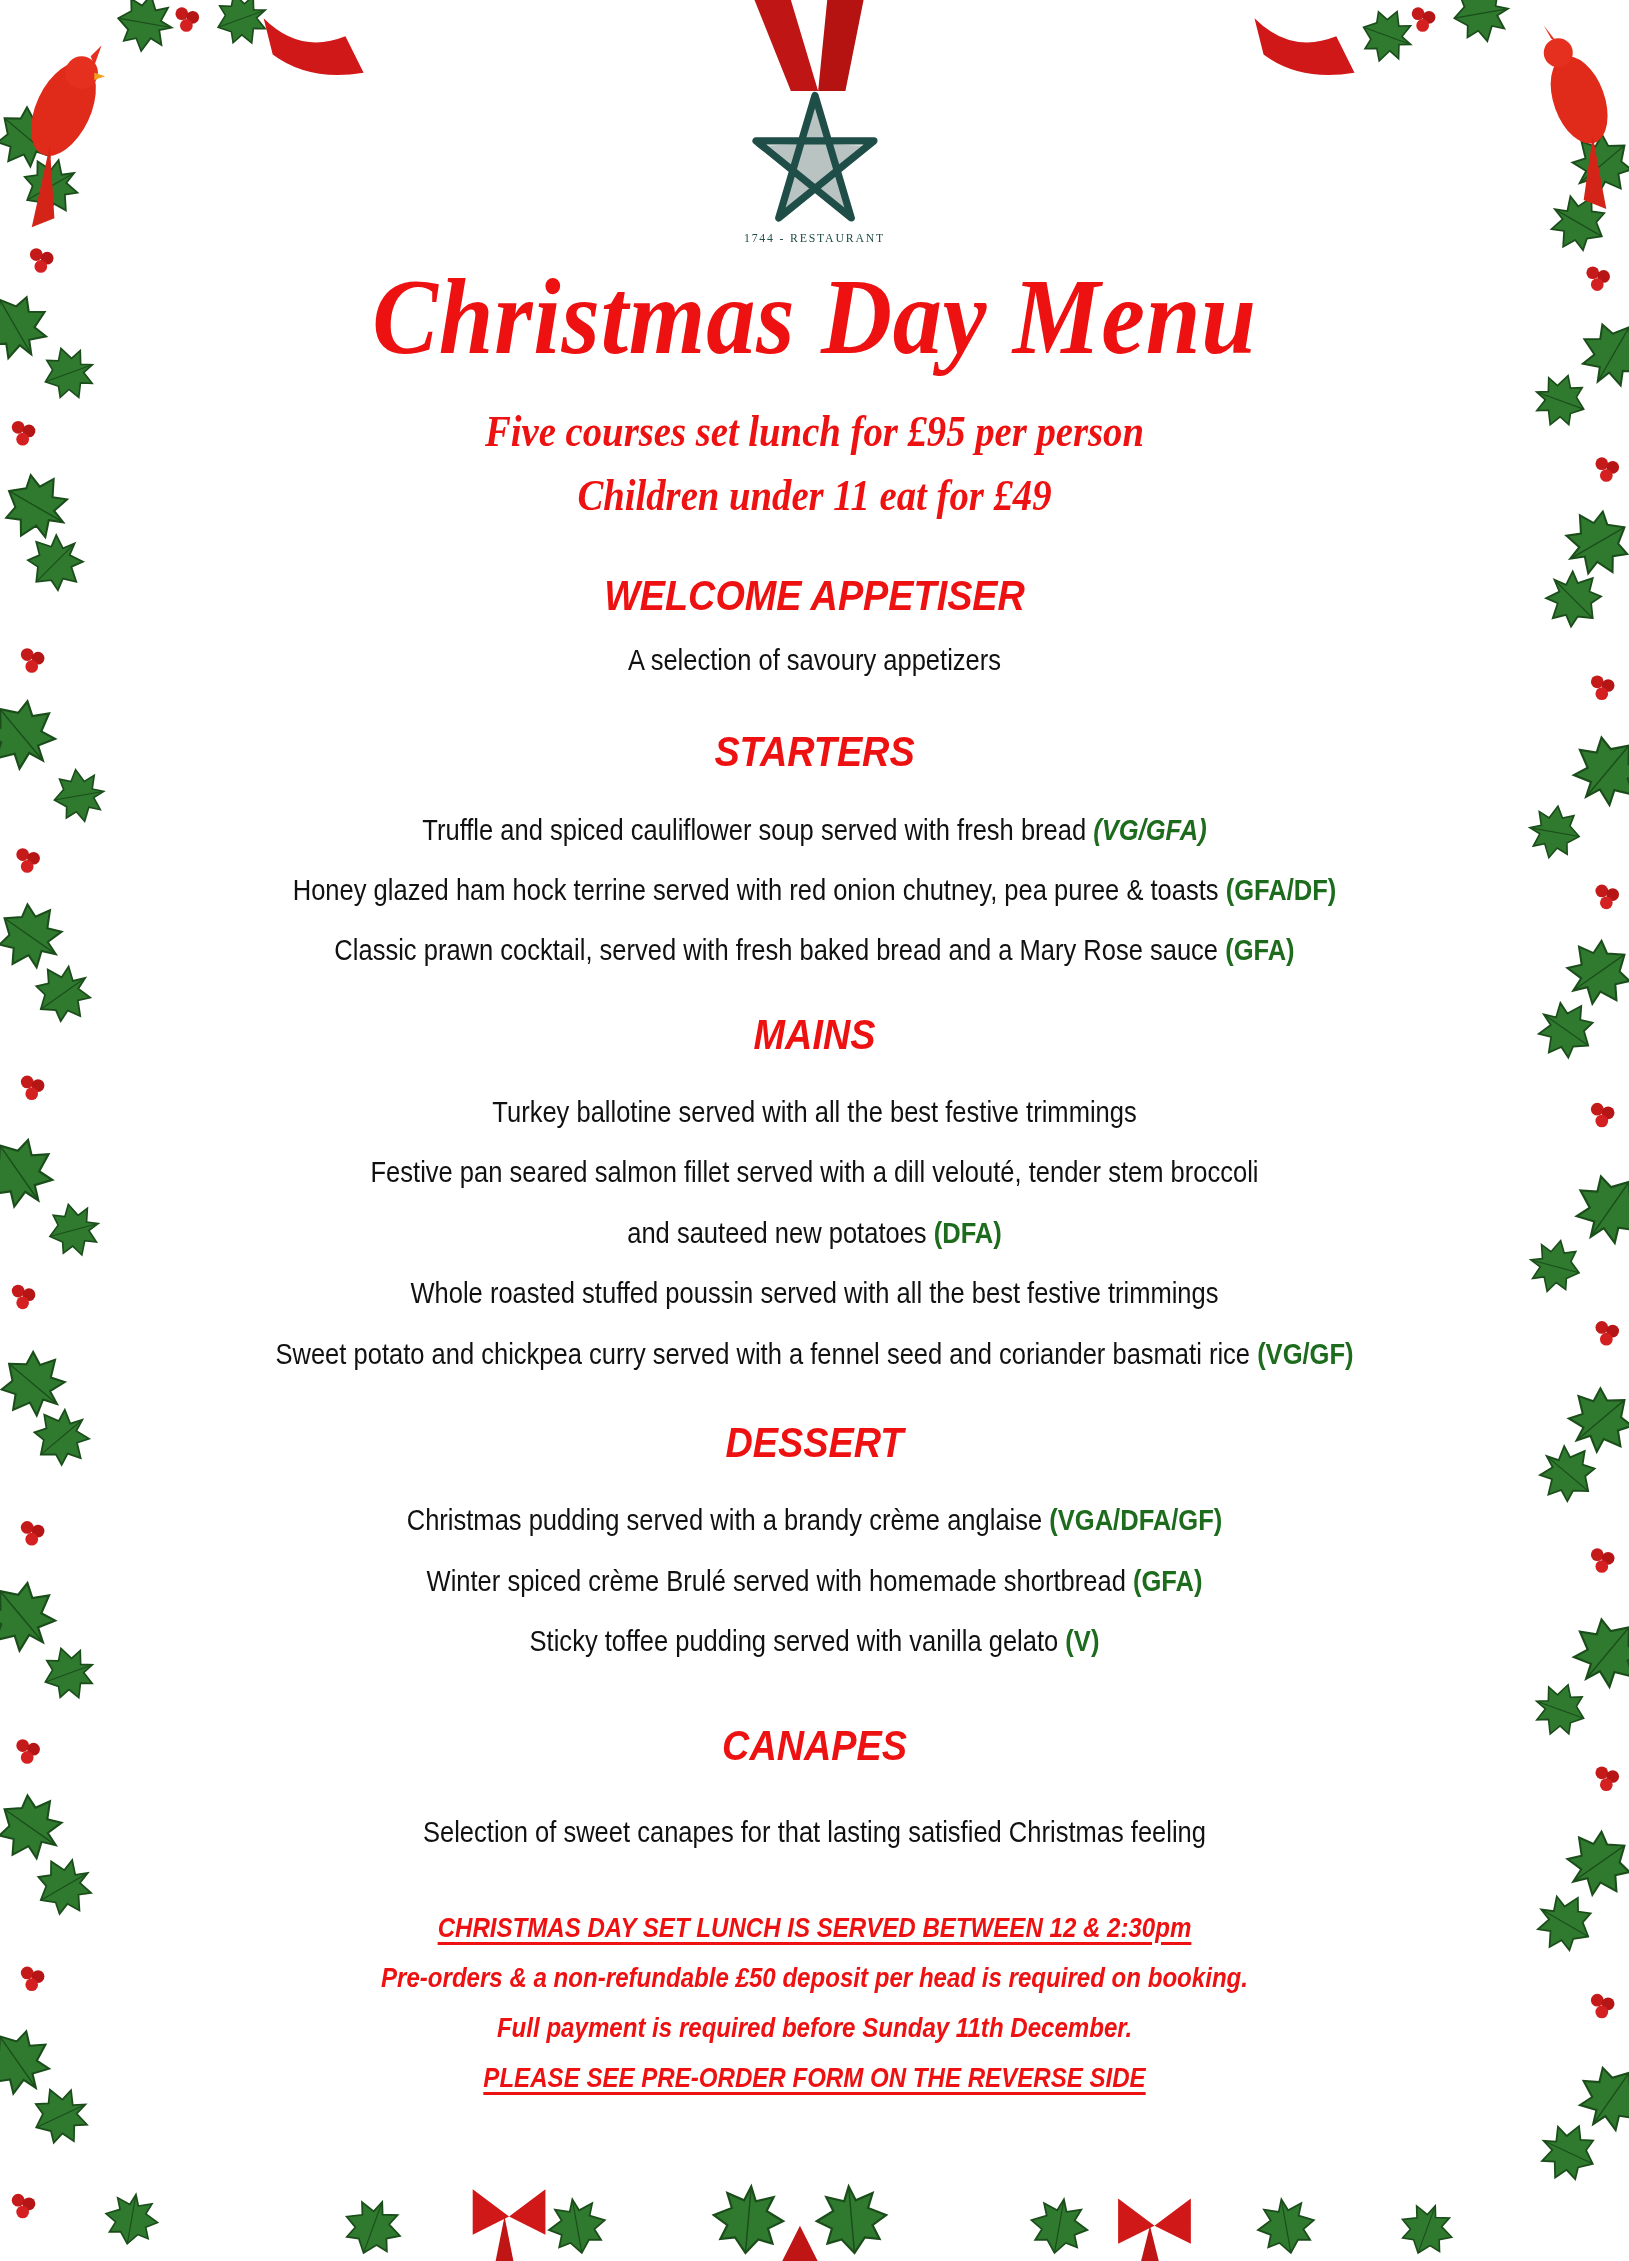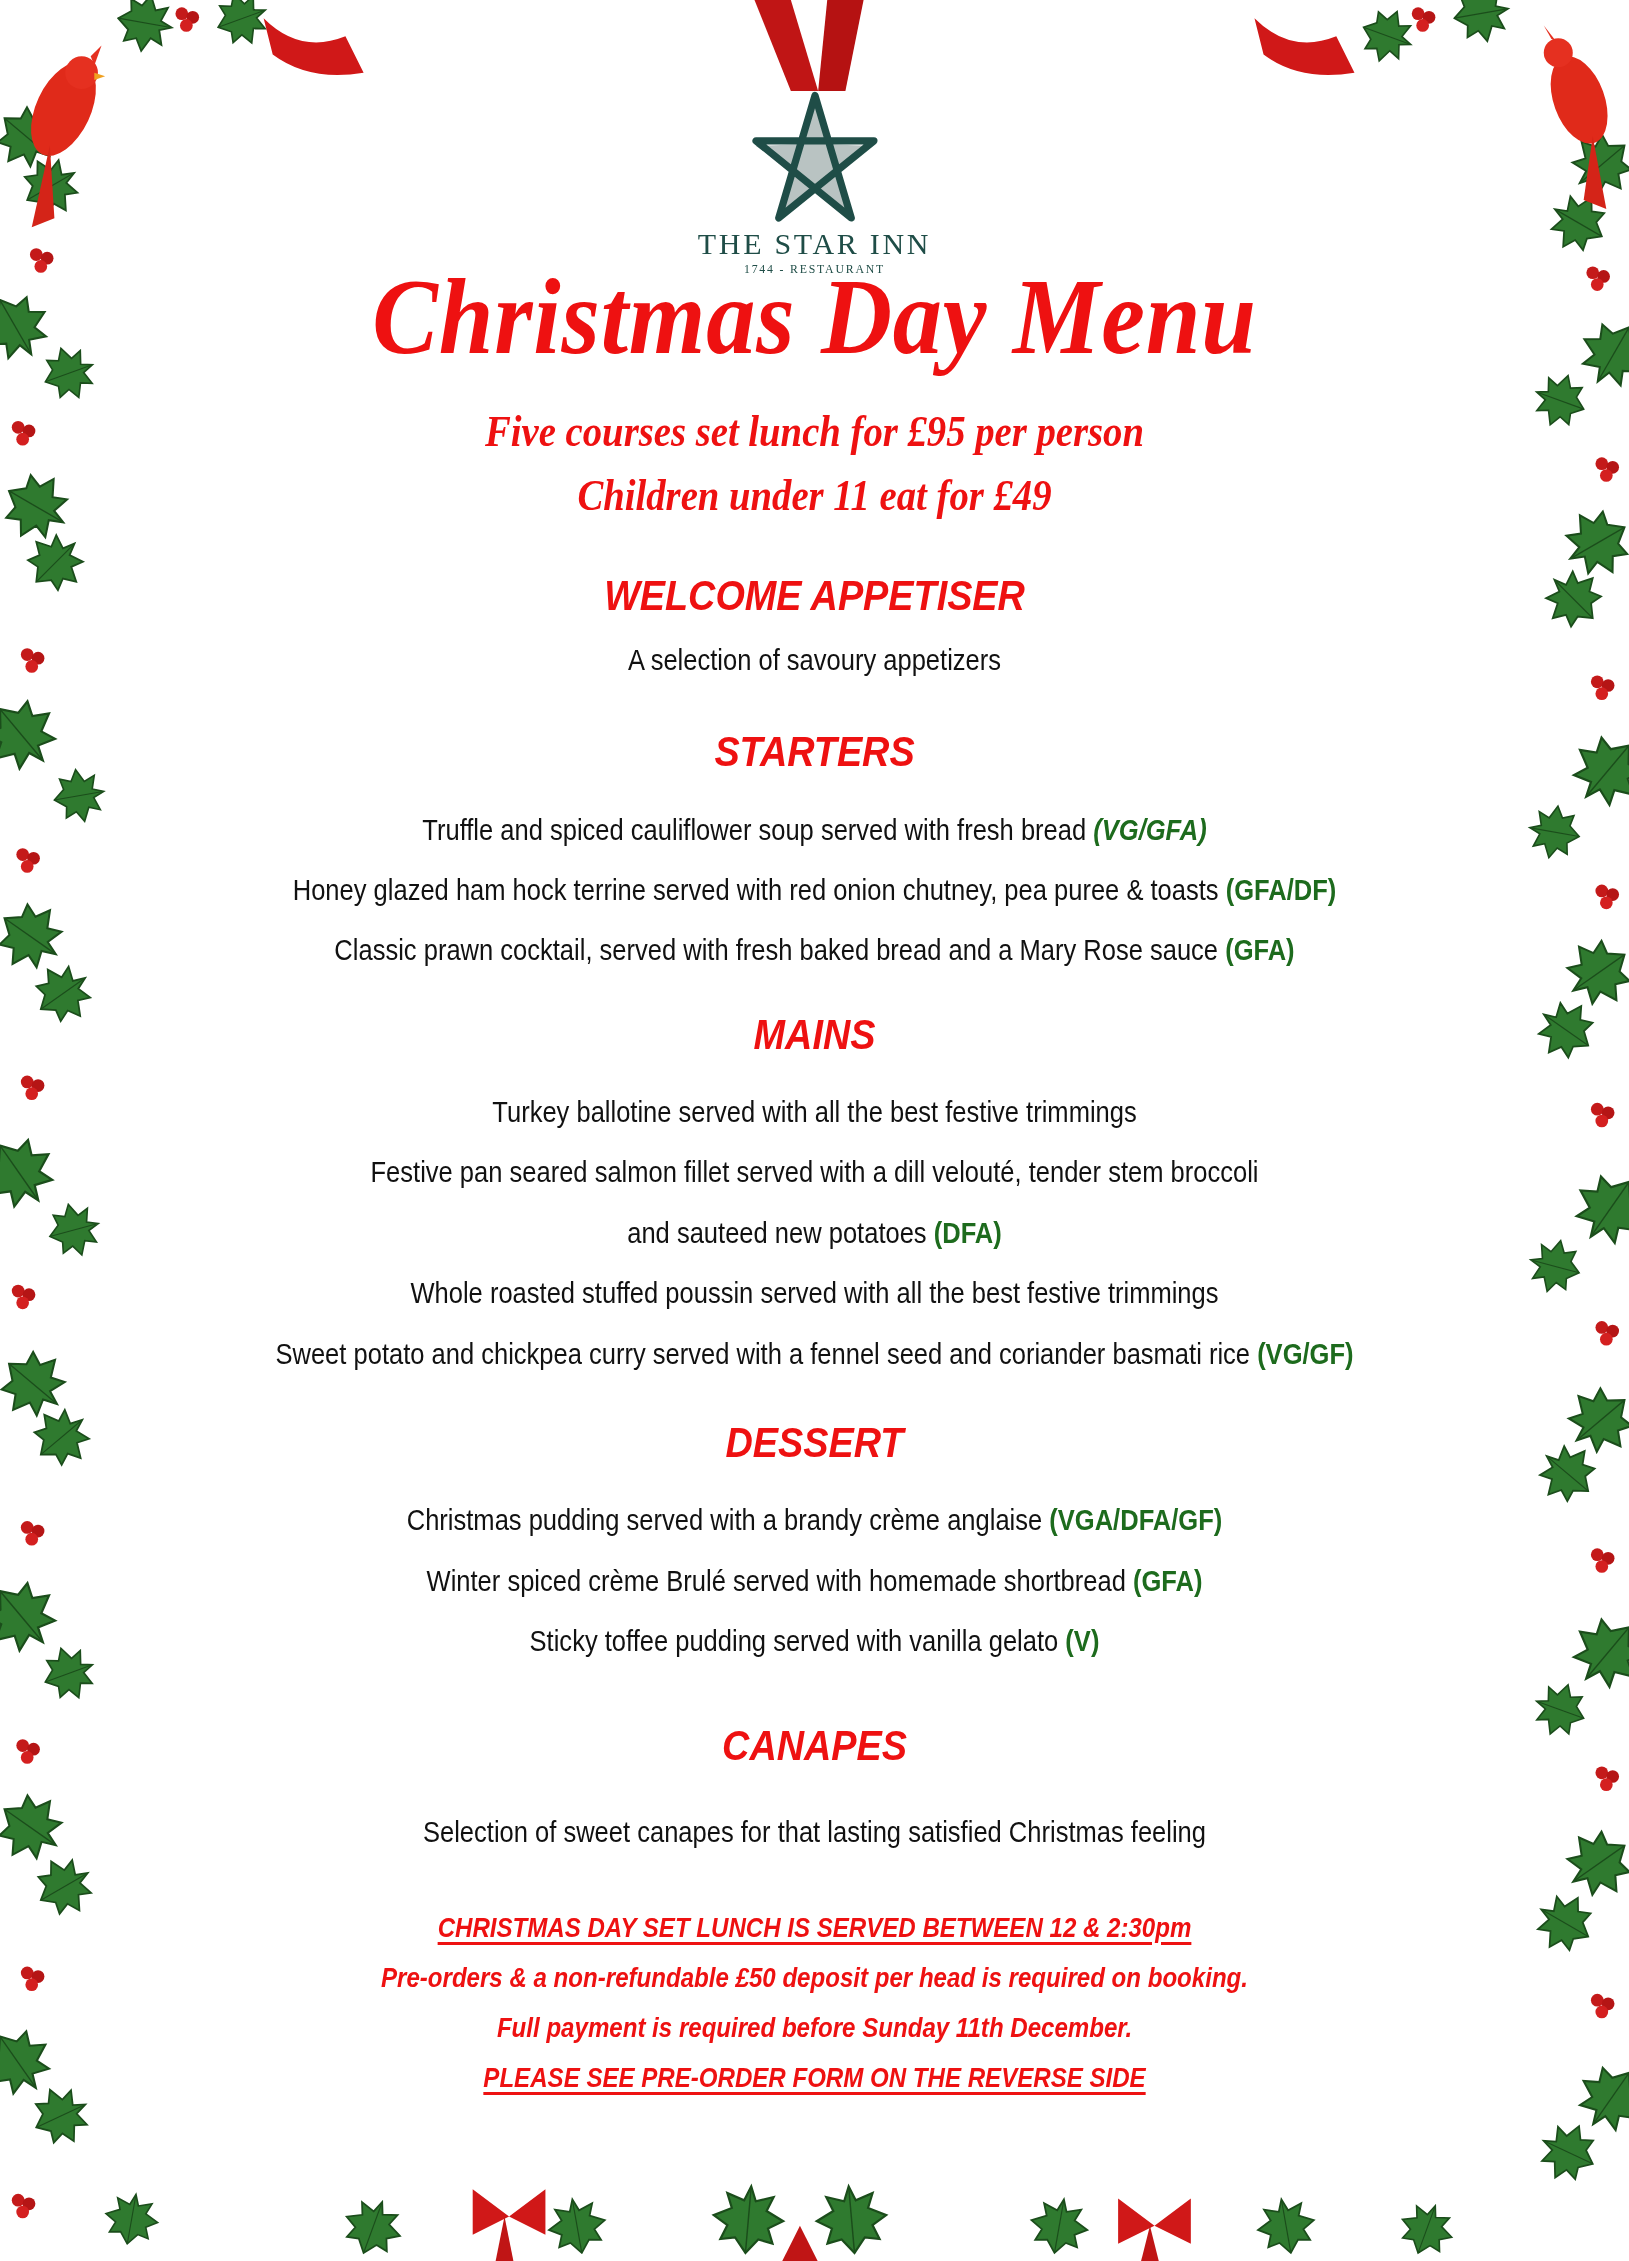--- a/index.html
+++ b/index.html
@@ -185,21 +185,20 @@
     <use href="#leaf" transform="translate(1420,110) rotate(-100) scale(1.3)"></use>
     <use href="#leaf" transform="translate(1560,110) rotate(-70) scale(1.2)"></use>
   </svg>
 </div>
 
 <div class="logo">
   <svg width="136" height="136" viewBox="0 0 150 150">
     <polygon points="75,8 93,60 148,62 104,92 120,146 75,114 30,146 46,92 2,62 57,60" fill="#b9c3c2" transform="translate(8,6) scale(0.88)"></polygon>
     <path d="M75,5 L115,140 L10,55 L140,55 L35,140 Z" fill="none" stroke="#1f4d47" stroke-width="8" stroke-linejoin="round"></path>
   </svg>
-  <div class="logo-name">THE STAR INN</div>
   <div class="logo-sub">1744 - RESTAURANT</div>
 </div>
 
 <div class="title">Christmas Day Menu</div>
 <div class="subtitle s1">Five courses set lunch for £95 per person</div>
 <div class="subtitle s2">Children under 11 eat for £49</div>
 
 <div class="content">
 
   <div class="heading" style="top:575px">WELCOME APPETISER</div>

